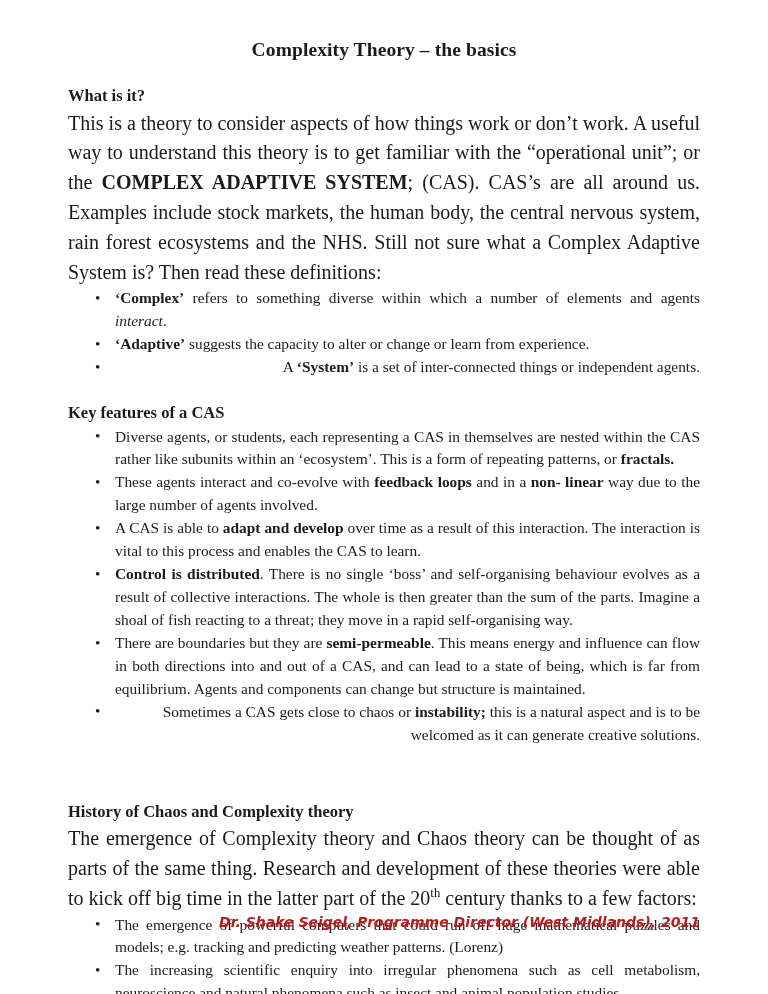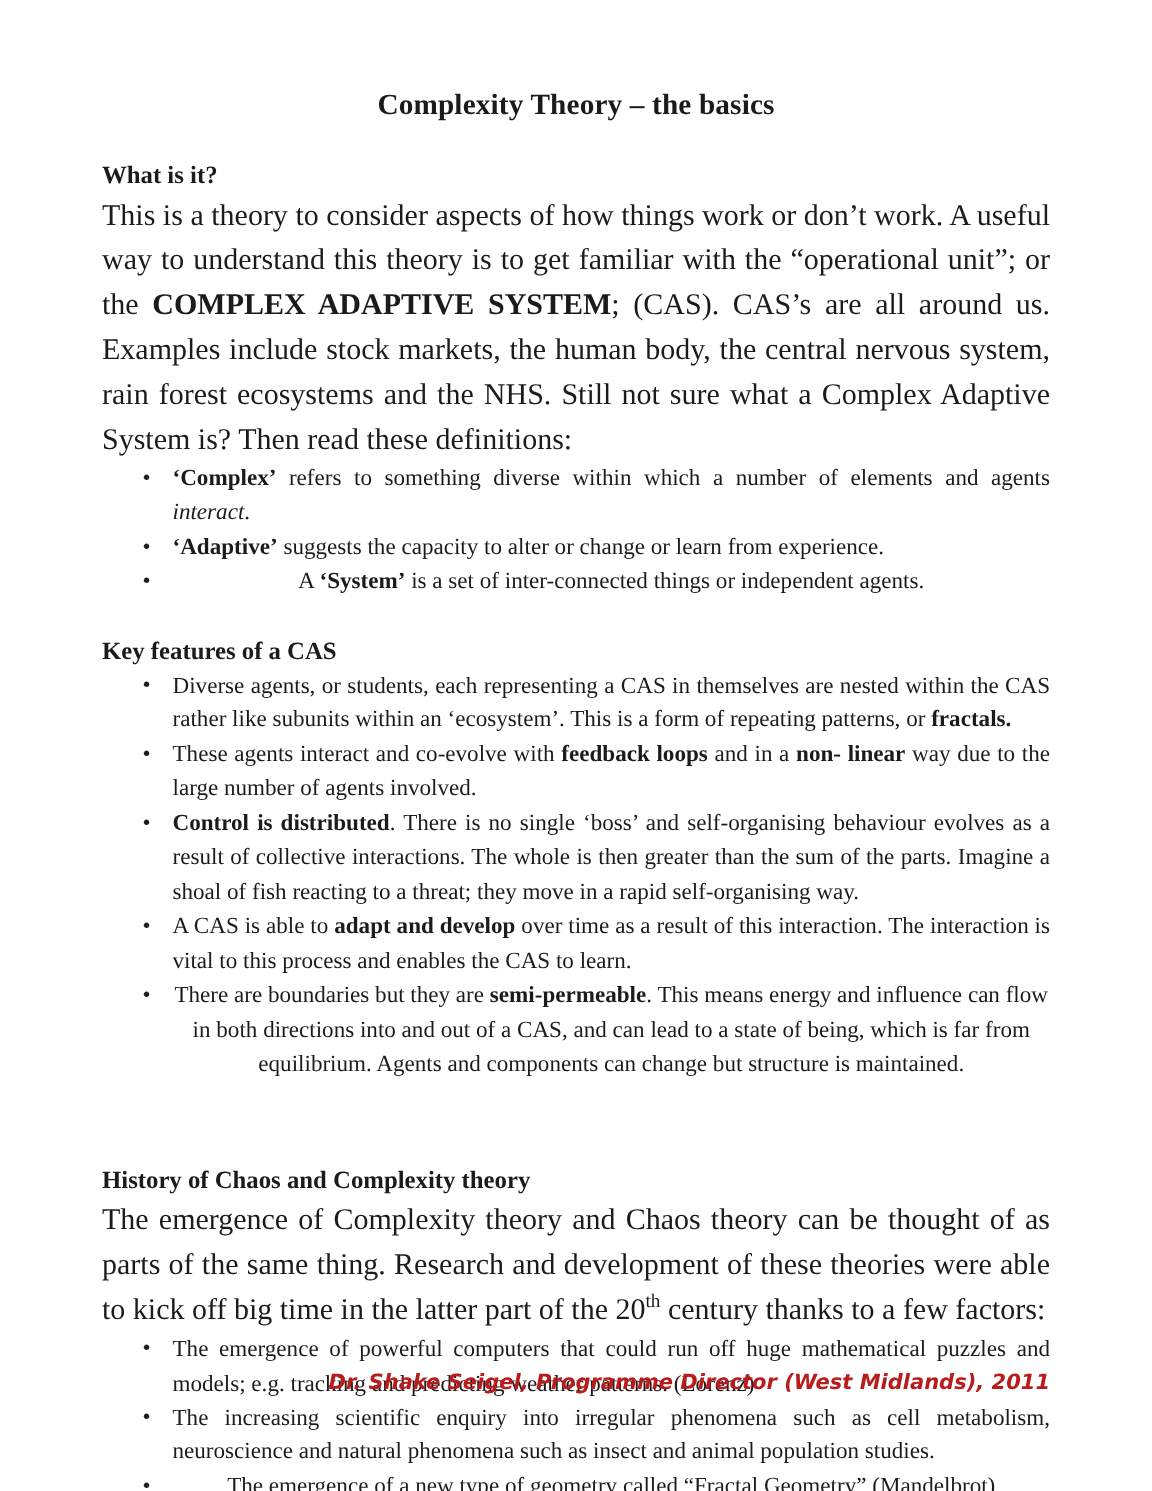--- a/index.html
+++ b/index.html
@@ -11,21 +11,21 @@
     width: 768px;
     height: 994px;
     font-family: "Liberation Serif", "DejaVu Serif", serif;
     color: #1b1b1b;
     overflow: hidden;
   }
   .page {
     box-sizing: border-box;
     width: 768px;
     height: 994px;
-    padding: 59px 68px 0 68px;
+    padding: 38px 68px 0 68px;
     position: relative;
   }
   .doc-title {
     text-align: center;
     font-size: 19.5px;
     font-weight: bold;
     letter-spacing: 0.1px;
     margin: 0 0 24px 0;
     line-height: 1.2;
   }
@@ -64,21 +64,21 @@
   }
   ul.bullets > li::before {
     content: "\2022";
     position: absolute;
     left: 27px;
     top: -0.5px;
     font-size: 15.4px;
     line-height: 1.49;
   }
   ul.bullets > li:last-child {
-    text-align: center;
+    text-align: right;
   }
   b, strong { font-weight: bold; }
   i, em { font-style: italic; }
   sup {
     font-size: 0.64em;
     vertical-align: super;
     line-height: 0;
   }
   .footer-credit {
     position: absolute;
@@ -107,23 +107,24 @@
     <li><b>‘Complex’</b><span> refers to something diverse within which a number of elements and agents </span><i>interact</i><span>.</span></li>
     <li><b>‘Adaptive’</b><span> suggests the capacity to alter or change or learn from experience.</span></li>
     <li><span>A </span><b>‘System’</b><span> is a set of inter-connected things or independent agents.</span></li>
   </ul>
 
   <h2 class="section-heading spaced">Key features of a CAS</h2>
 
   <ul class="bullets">
     <li><span>Diverse agents, or students, each representing a CAS in themselves are nested within the CAS rather like subunits within an ‘ecosystem’. This is a form of repeating patterns, or </span><b>fractals.</b></li>
     <li><span>These agents interact and co-evolve with </span><b>feedback loops</b><span> and in a </span><b>non- linear</b><span> way due to the large number of agents involved.</span></li>
+    <li><span>A CAS is able to </span><b>adapt and develop</b><span> over time as a result of this interaction. The interaction is vital to this process and enables the CAS to learn.</span></li>
     <li><b>Control is distributed</b><span>. There is no single ‘boss’ and self-organising behaviour evolves as a result of collective interactions. The whole is then greater than the sum of the parts. Imagine a shoal of fish reacting to a threat; they move in a rapid self-organising way.</span></li>
-    <li><span>A CAS is able to </span><b>adapt and develop</b><span> over time as a result of this interaction. The interaction is vital to this process and enables the CAS to learn.</span></li>
     <li><span>There are boundaries but they are </span><b>semi-permeable</b><span>. This means energy and influence can flow in both directions into and out of a CAS, and can lead to a state of being, which is far from equilibrium.  Agents and components can change but structure is maintained.</span></li>
+    <li><span>Sometimes a CAS gets close to chaos or </span><b>instability;</b><span> this is a natural aspect and is to be welcomed as it can generate creative solutions.</span></li>
   </ul>
 
   <h2 class="section-heading gap-before">History of Chaos and Complexity theory</h2>
 
   <p class="para"><span>The emergence of Complexity theory and Chaos theory can be thought of as parts of the same thing. Research and development of these theories were able to kick off big time in the latter part of the 20</span><sup>th</sup><span> century thanks to a few factors:</span></p>
 
   <ul class="bullets">
     <li><span>The emergence of powerful computers that could run off huge mathematical puzzles and models; e.g. tracking and predicting weather patterns. (Lorenz)</span></li>
     <li><span>The increasing scientific enquiry into irregular phenomena such as cell metabolism, neuroscience and natural phenomena such as insect and animal population studies.</span></li>
     <li><span>The emergence of a new type of geometry called “Fractal Geometry” (Mandelbrot)</span></li>

